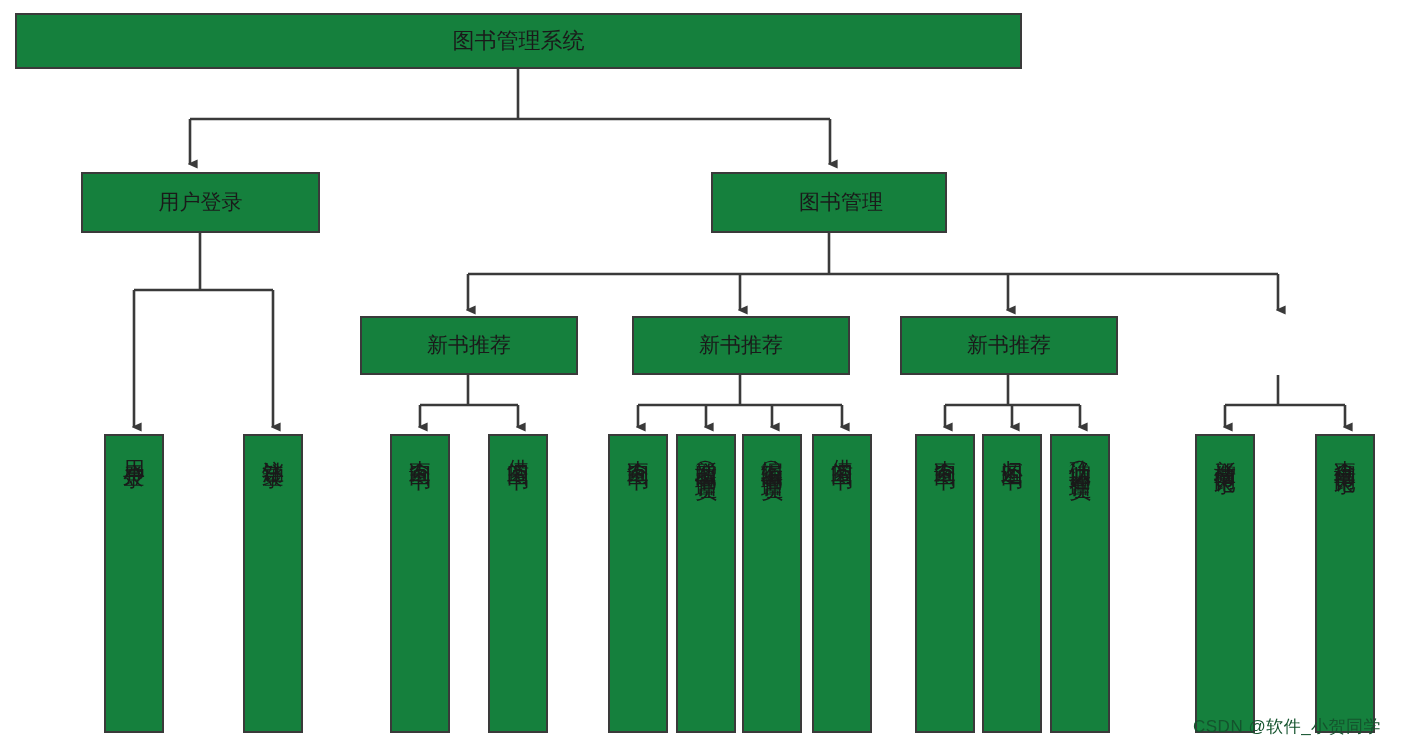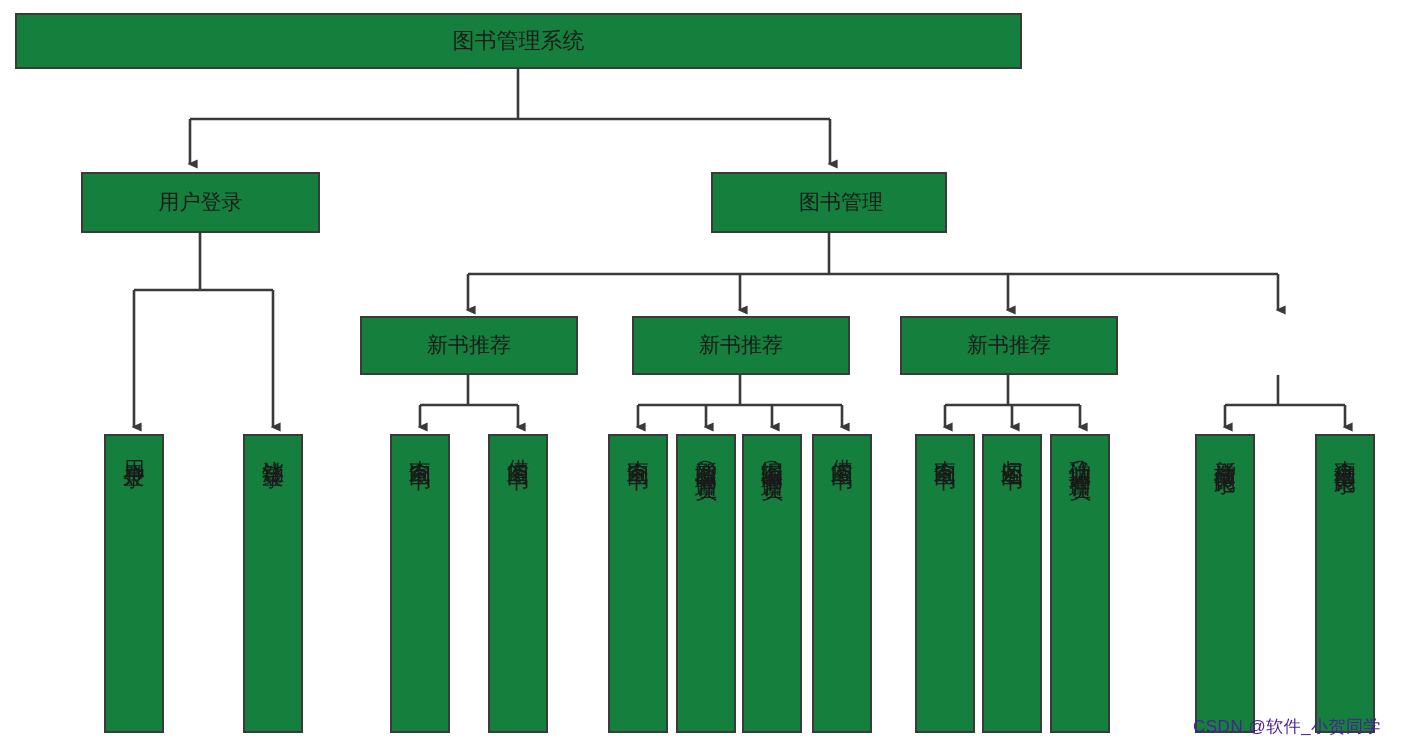--- a/index.html
+++ b/index.html
@@ -54,21 +54,21 @@
   .node.vert .lbl {
     writing-mode: vertical-rl;
     text-orientation: upright;
     font-size: 22px;
     letter-spacing: 3px;
     line-height: 1;
   }
   .watermark {
     position: absolute;
     font-size: 17px;
-    color: #4c1d95;
+    color: #14532d;
     white-space: nowrap;
     z-index: 3;
     letter-spacing: 0.5px;
   }
 </style>
 </head>
 <body>
 
 <div id="canvas">
 

